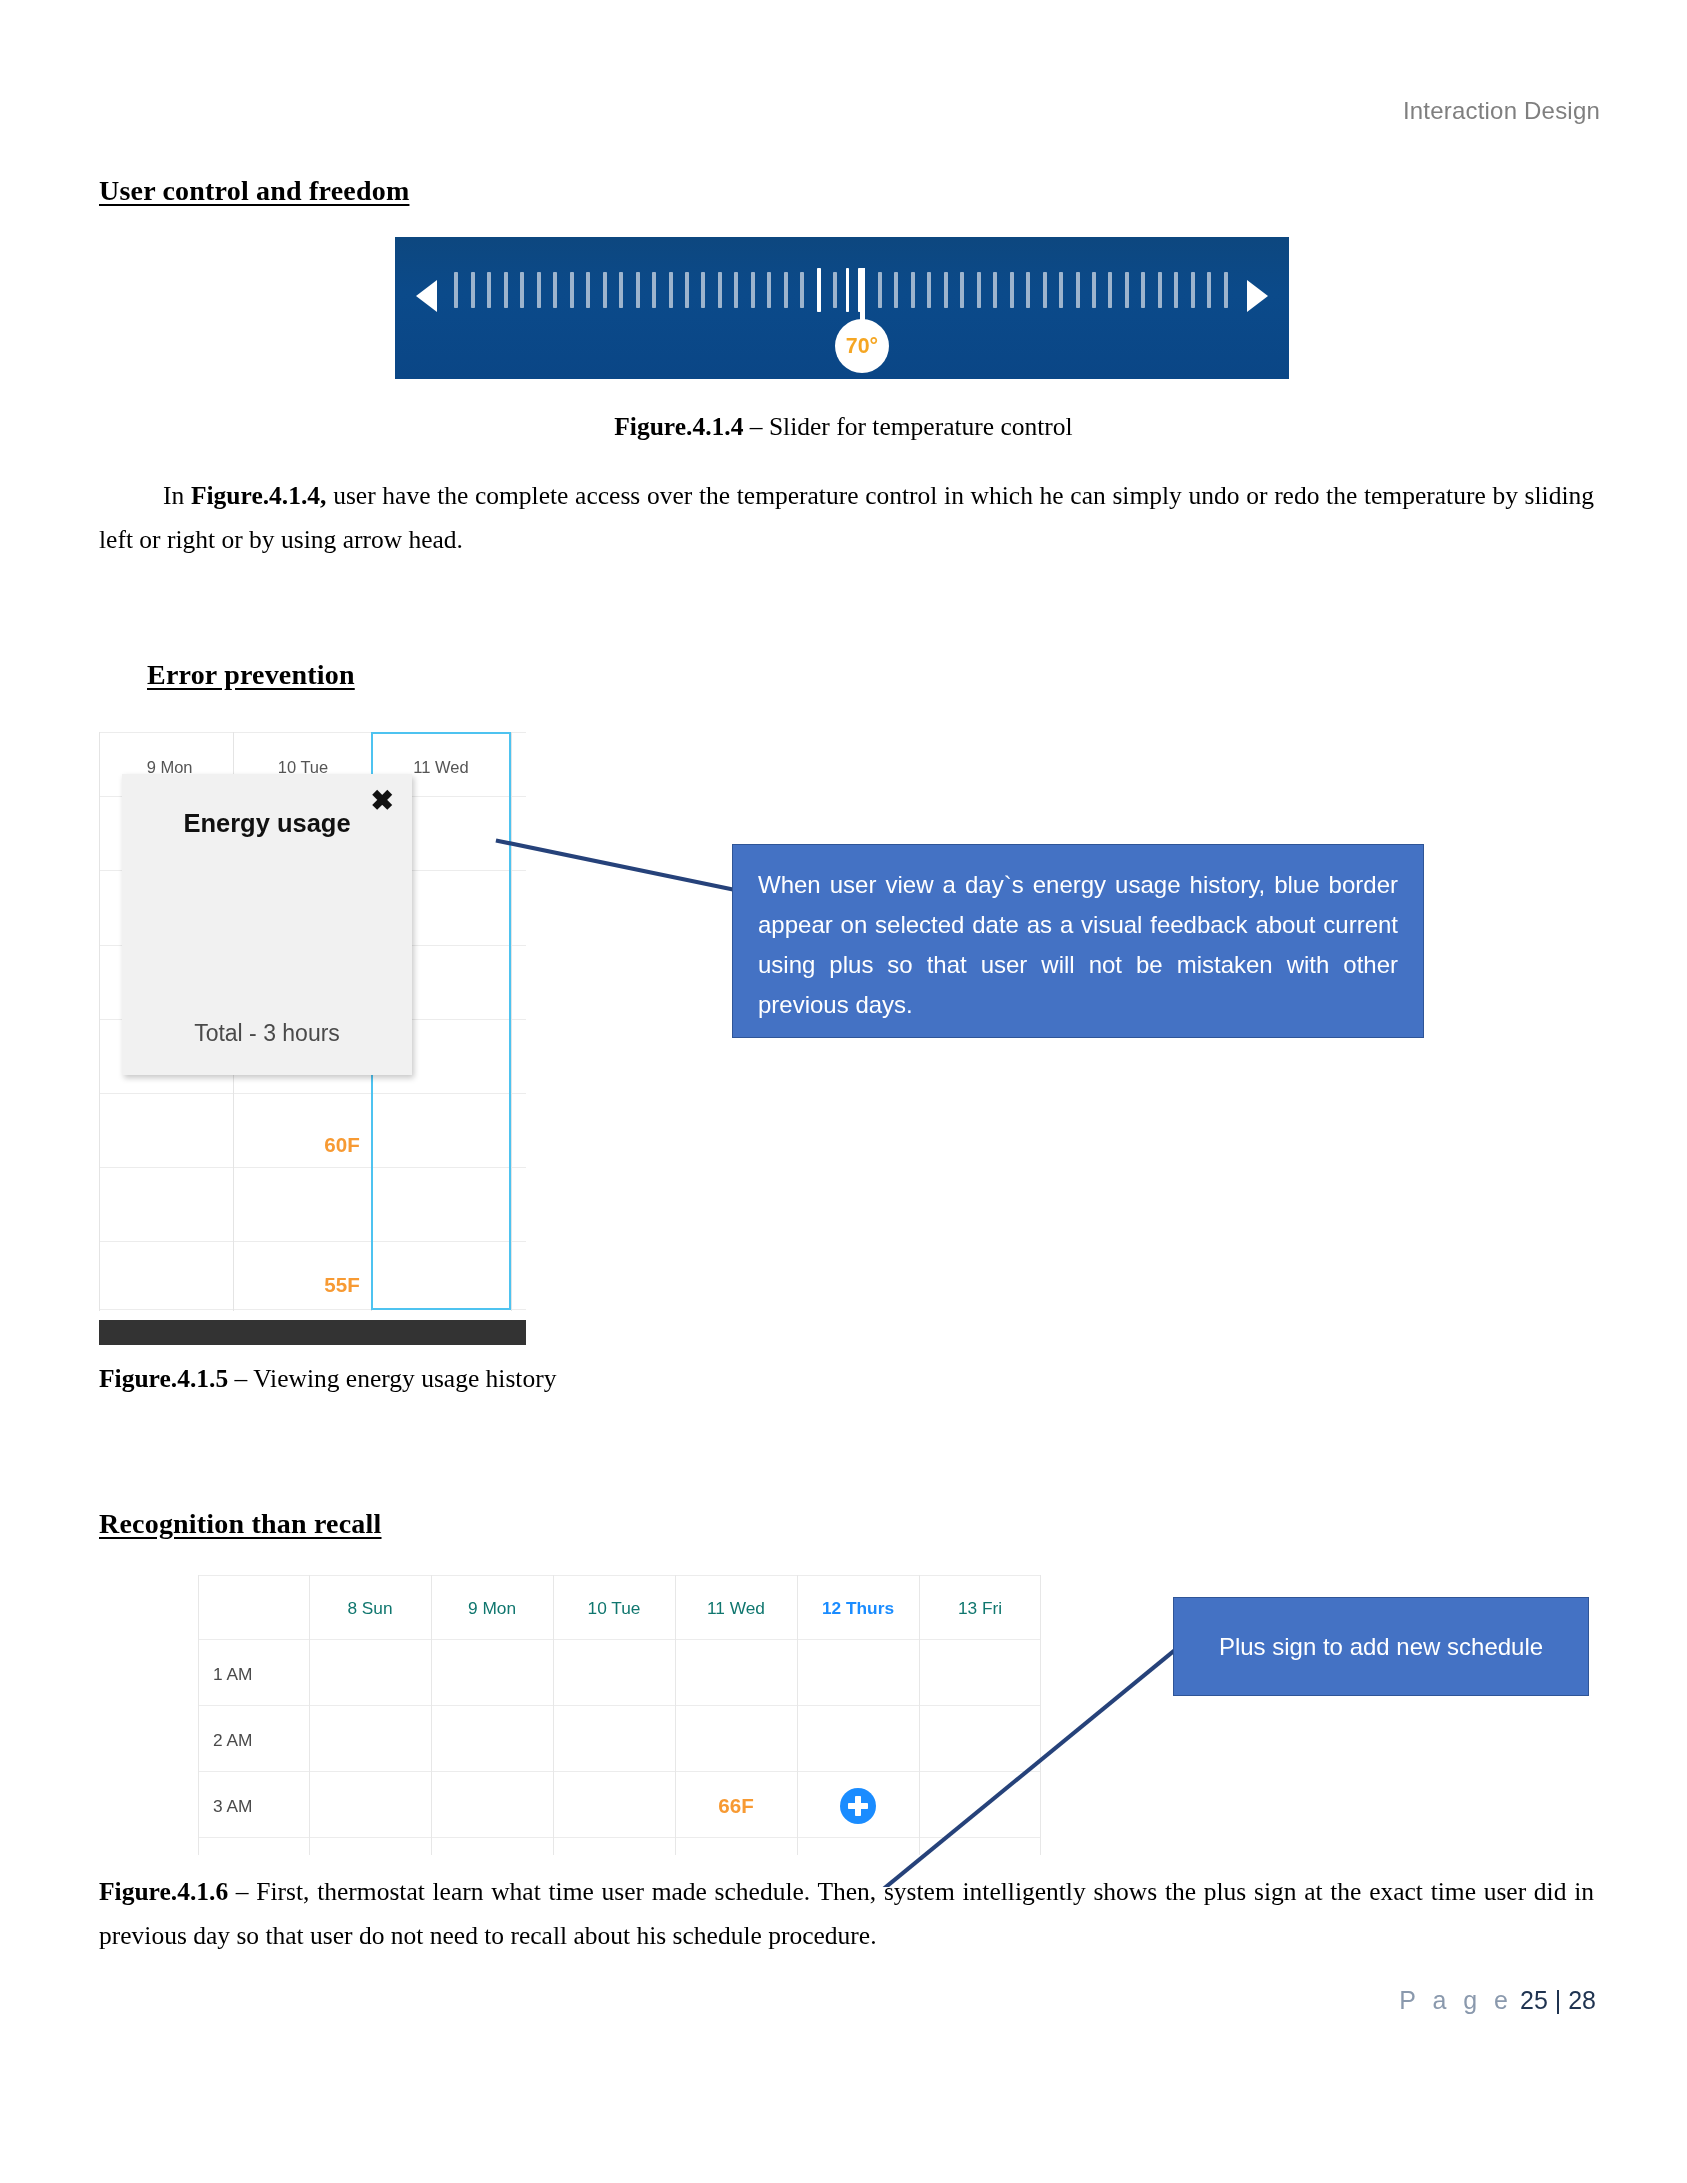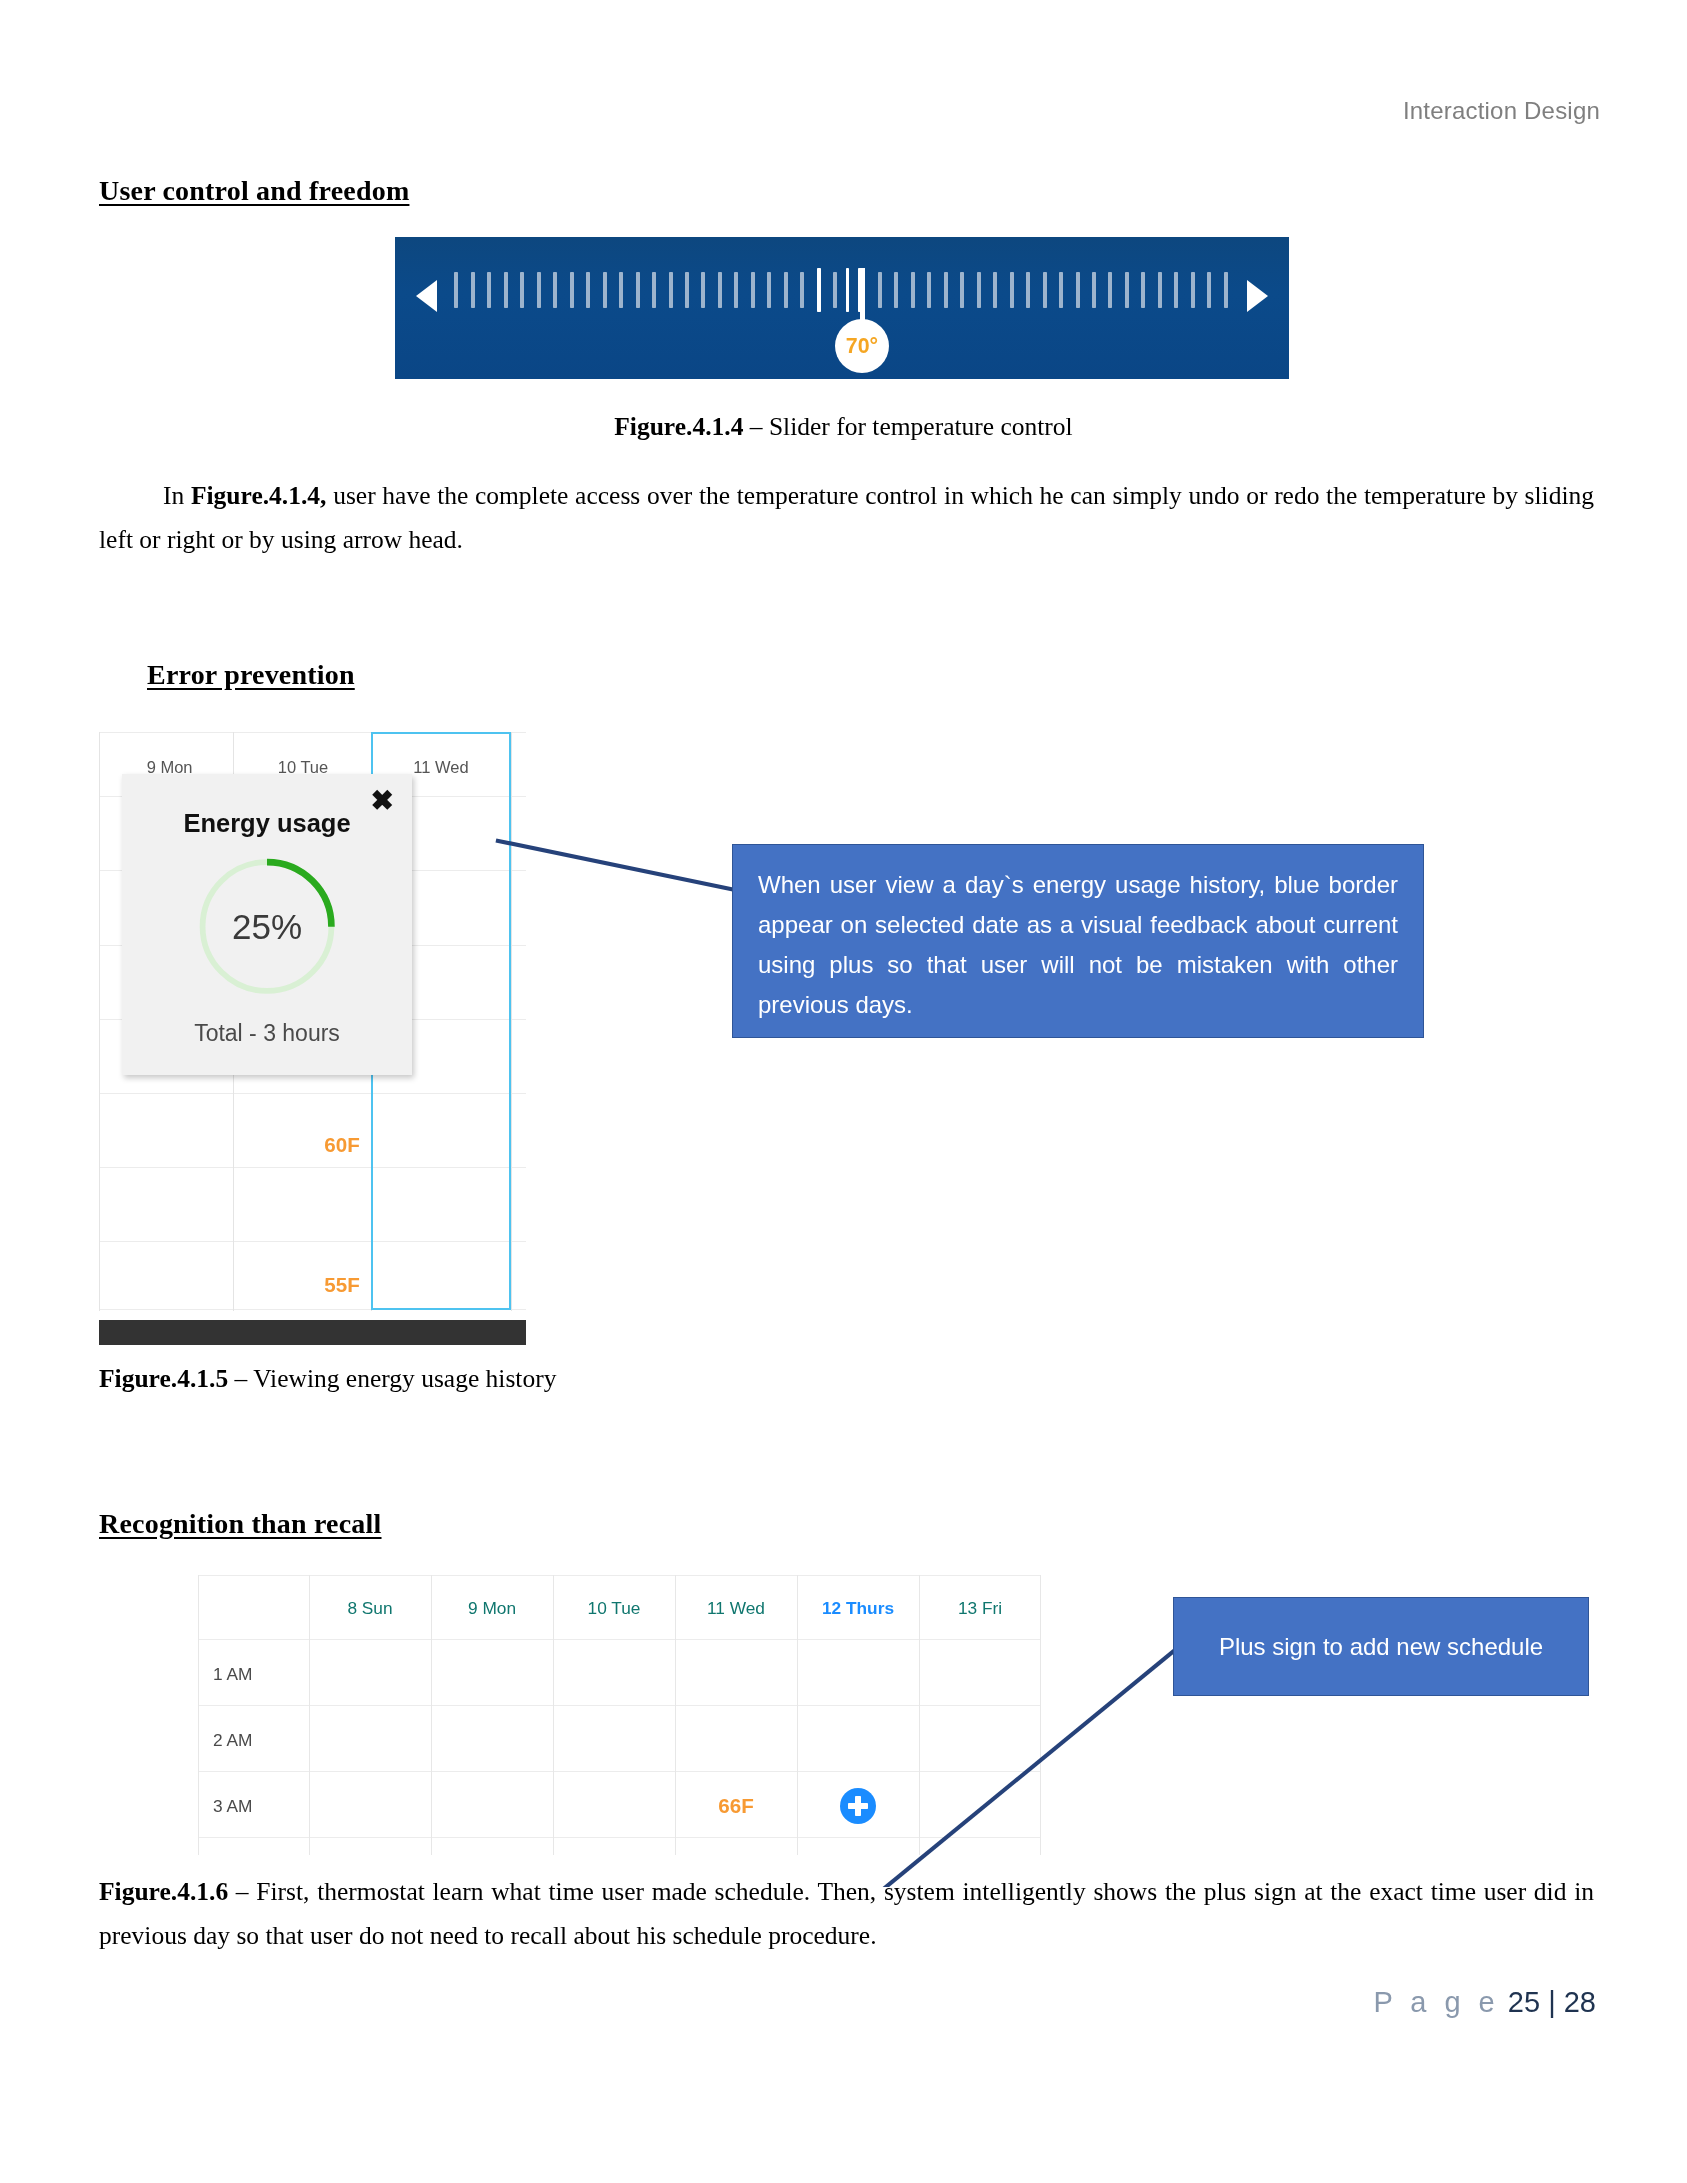--- a/index.html
+++ b/index.html
@@ -390,21 +390,21 @@
     background: #ffffff;
     border-radius: 0.8px;
   }
 
   
   .page-footer {
     position: absolute;
     right: 91px;
     top: 1986px;
     font-family: "Liberation Sans", sans-serif;
-    font-size: 29px;
+    font-size: 25px;
   }
   .page-word {
     color: #8a99ad;
     letter-spacing: 5px;
   }
   .page-nums { color: #1f3350; }
 </style>
 </head>
 <body>
 
@@ -503,27 +503,20 @@
 
 <div class="temp-label" id="temp-66">66F</div>
 <div class="temp-label" id="temp-60">60F</div>
 <div class="temp-label" id="temp-55">55F</div>
 
 <div class="cal1-bottombar"></div>
 
 <div class="energy-card">
   <div class="energy-close">✖</div>
   <div class="energy-title">Energy usage</div>
-  <div class="donut-wrap">
-    <svg width="147" height="147" viewBox="0 0 178 178">
-      <circle cx="89" cy="89" r="78" fill="none" stroke="#d9f0d4" stroke-width="7"></circle>
-      <circle id="donut-arc" cx="89" cy="89" r="78" fill="none" stroke="#2aaa1e" stroke-width="8" stroke-linecap="butt" transform="rotate(-90 89 89)" stroke-dasharray="122.52211349000193 367.5663404700058"></circle>
-    </svg>
-    <div class="donut-pct">25%</div>
-  </div>
   <div class="energy-total">Total  -  3 hours</div>
 </div>
 
 <div class="connector" style="left:494px; top:824px; width:247px; height:115px;">
   <svg width="247" height="115" viewBox="0 0 300 140">
     <line x1="2" y1="20" x2="292" y2="80" stroke="#26427a" stroke-width="5"></line>
   </svg>
 </div>
 
 <div class="callout" id="callout-1">When user view a day`s energy usage history, blue border appear on selected date as a visual feedback about current using plus so that user will not be mistaken with other previous days.</div>

